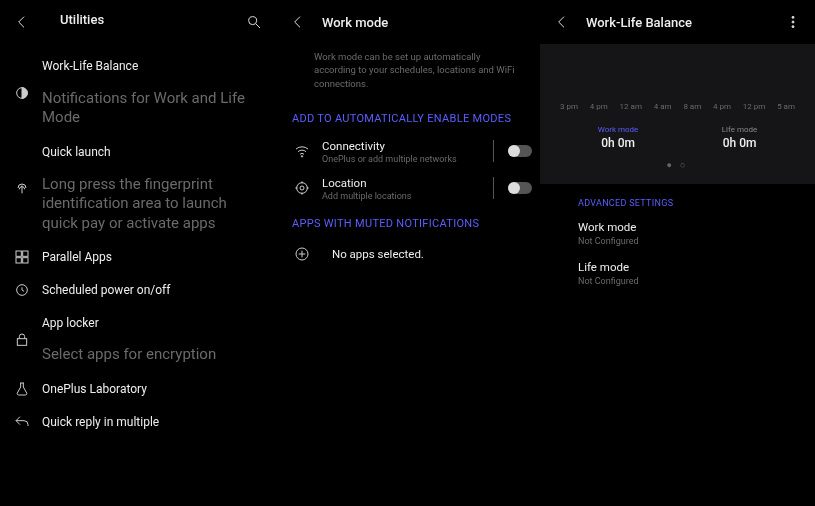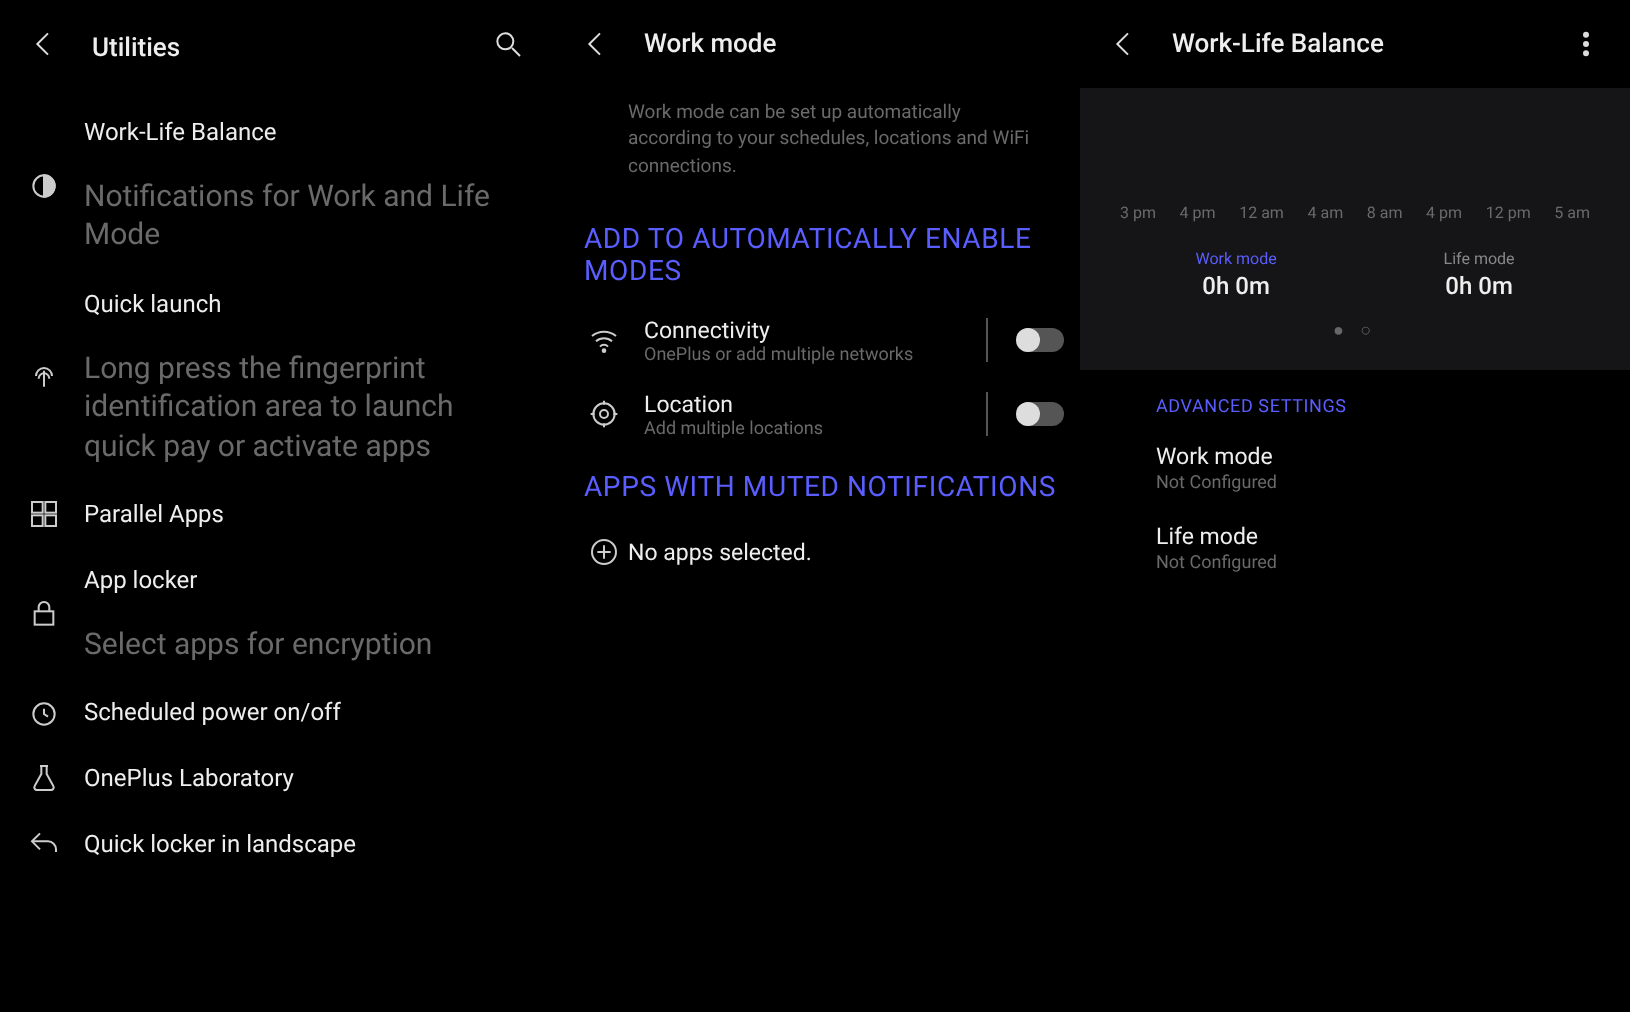--- a/index.html
+++ b/index.html
@@ -23,21 +23,21 @@
     align-items: center;
     height: 44px;
     padding: 0 12px;
     gap: 14px;
   }
   .header-title { font-size: 13px; font-weight: 500; color: #eee; }
   .icon-btn { display:inline-flex; align-items:center; justify-content:center; width:20px; height:20px; color:#ddd; }
   svg { stroke: currentColor; fill: none; stroke-width: 1.5; }
 
   .panel-left .header { justify-content: space-between; }
-  .panel-left .header .left-group { display:flex; align-items:flex-end; gap:14px; }
+  .panel-left .header .left-group { display:flex; align-items:flex-start; gap:28px; }
 
   .menu { padding: 6px 0; }
   .menu-item {
     display: flex;
     align-items: center;
     padding: 8px 12px;
     gap: 10px;
   }
   .menu-item .mi-icon { width:20px; display:flex; justify-content:center; color:#ccc; }
   .menu-item .mi-text { flex:1; }
@@ -45,21 +45,21 @@
   .mi-sub { font-size: 15px; color: #6a6a6a; line-height:1.3; margin-top:14px; }
 
   .desc {
     padding: 6px 16px 12px 38px;
     font-size: 9.5px;
     color: #6a6a6a;
     line-height:1.4;
   }
   .section-label {
     padding: 10px 0 8px 16px;
-    font-size: 14px;
+    font-size: 11px;
     color: #5a5eff;
     text-transform: uppercase;
     letter-spacing: 0.3px;
   }
   .panel-mid .section-label { padding-left: 16px; }
 
   .setting-row {
     display:flex;
     align-items:center;
     padding: 6px 8px 6px 16px;
@@ -88,21 +88,21 @@
     width:12px; height:12px;
     border-radius:50%;
     background:#ddd;
     left:0; top:0;
   }
 
   .add-apps-row {
     display:flex;
     align-items:center;
     padding: 8px 16px;
-    gap:2px;
+    gap:20px;
   }
   .add-apps-row .plus-circle { width:20px; display:flex; justify-content:center; color:#ccc; }
   .add-apps-text { font-size: 11.5px; color:#eee; }
 
   
   .panel-right .header { justify-content: flex-start; }
   .panel-right .header .spacer { flex:1; }
 
   .chart-card {
     margin: 0 0 0 0;
@@ -212,62 +212,62 @@
           </svg>
       </span>
       <div class="mi-text">
         <div class="mi-title">Parallel Apps</div>
       </div>
     </div>
 
     <div class="menu-item">
       <span class="mi-icon">
         <svg width="16" height="16" viewBox="0 0 24 24">
+            <circle cx="12" cy="12" r="8"></circle>
+            <path d="M12 8 V12 L15 14"></path>
+          </svg>
+      </span>
+      <div class="mi-text">
+        <div class="mi-title">Scheduled power on/off</div>
+      </div>
+    </div>
+
+    <div class="menu-item">
+      <span class="mi-icon">
+        <svg width="16" height="16" viewBox="0 0 24 24">
             <rect x="5" y="10" width="14" height="10"></rect>
             <path d="M8 10 V7 a4 4 0 0 1 8 0 V10"></path>
           </svg>
       </span>
       <div class="mi-text">
         <div class="mi-title">App locker</div>
         <div class="mi-sub">Select apps for encryption</div>
       </div>
     </div>
 
     <div class="menu-item">
       <span class="mi-icon">
         <svg width="16" height="16" viewBox="0 0 24 24">
-            <circle cx="12" cy="12" r="8"></circle>
-            <path d="M12 8 V12 L15 14"></path>
-          </svg>
-      </span>
-      <div class="mi-text">
-        <div class="mi-title">Scheduled power on/off</div>
-      </div>
-    </div>
-
-    <div class="menu-item">
-      <span class="mi-icon">
-        <svg width="16" height="16" viewBox="0 0 24 24">
             <path d="M9 3 h6 M10 3 v6 l-5 9 a2 2 0 0 0 2 3 h10 a2 2 0 0 0 2 -3 l-5 -9 V3"></path>
           </svg>
       </span>
       <div class="mi-text">
         <div class="mi-title">OnePlus Laboratory</div>
       </div>
     </div>
 
     <div class="menu-item">
       <span class="mi-icon">
         <svg width="16" height="16" viewBox="0 0 24 24">
             <path d="M9 4 L3 10 L9 16"></path>
             <path d="M3 10 h12 a6 6 0 0 1 6 6 v2"></path>
           </svg>
       </span>
       <div class="mi-text">
-        <div class="mi-title">Quick locker in landscape</div>
+        <div class="mi-title">Quick reply in multiple</div>
       </div>
     </div>
 
   </div>
 </div>
 
 <div class="panel panel-mid">
   <div class="header">
     <span class="icon-btn">
       <svg width="16" height="16" viewBox="0 0 24 24">

